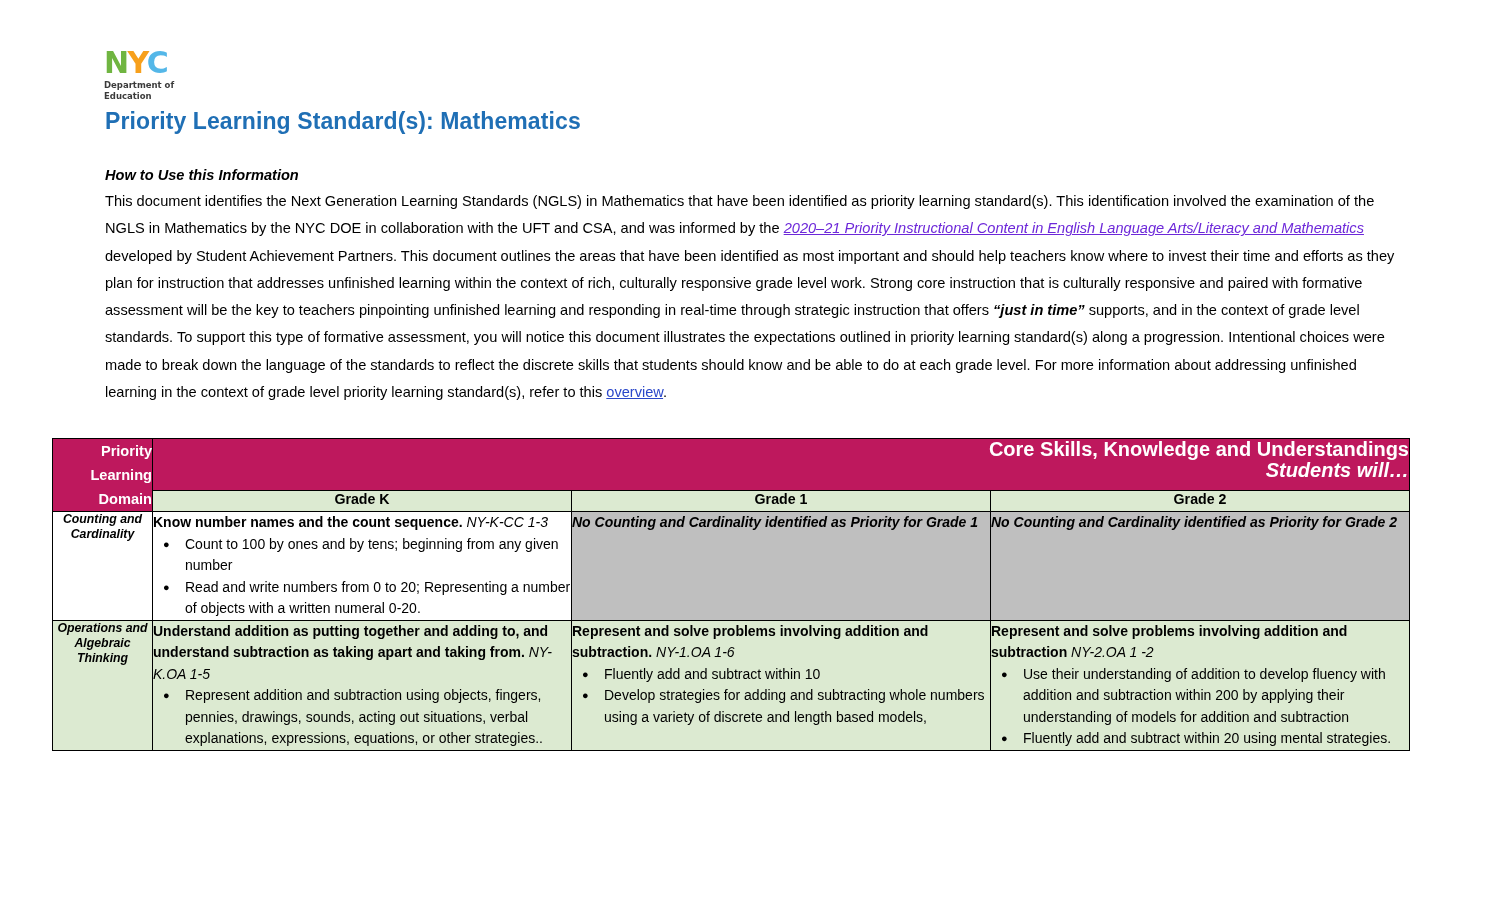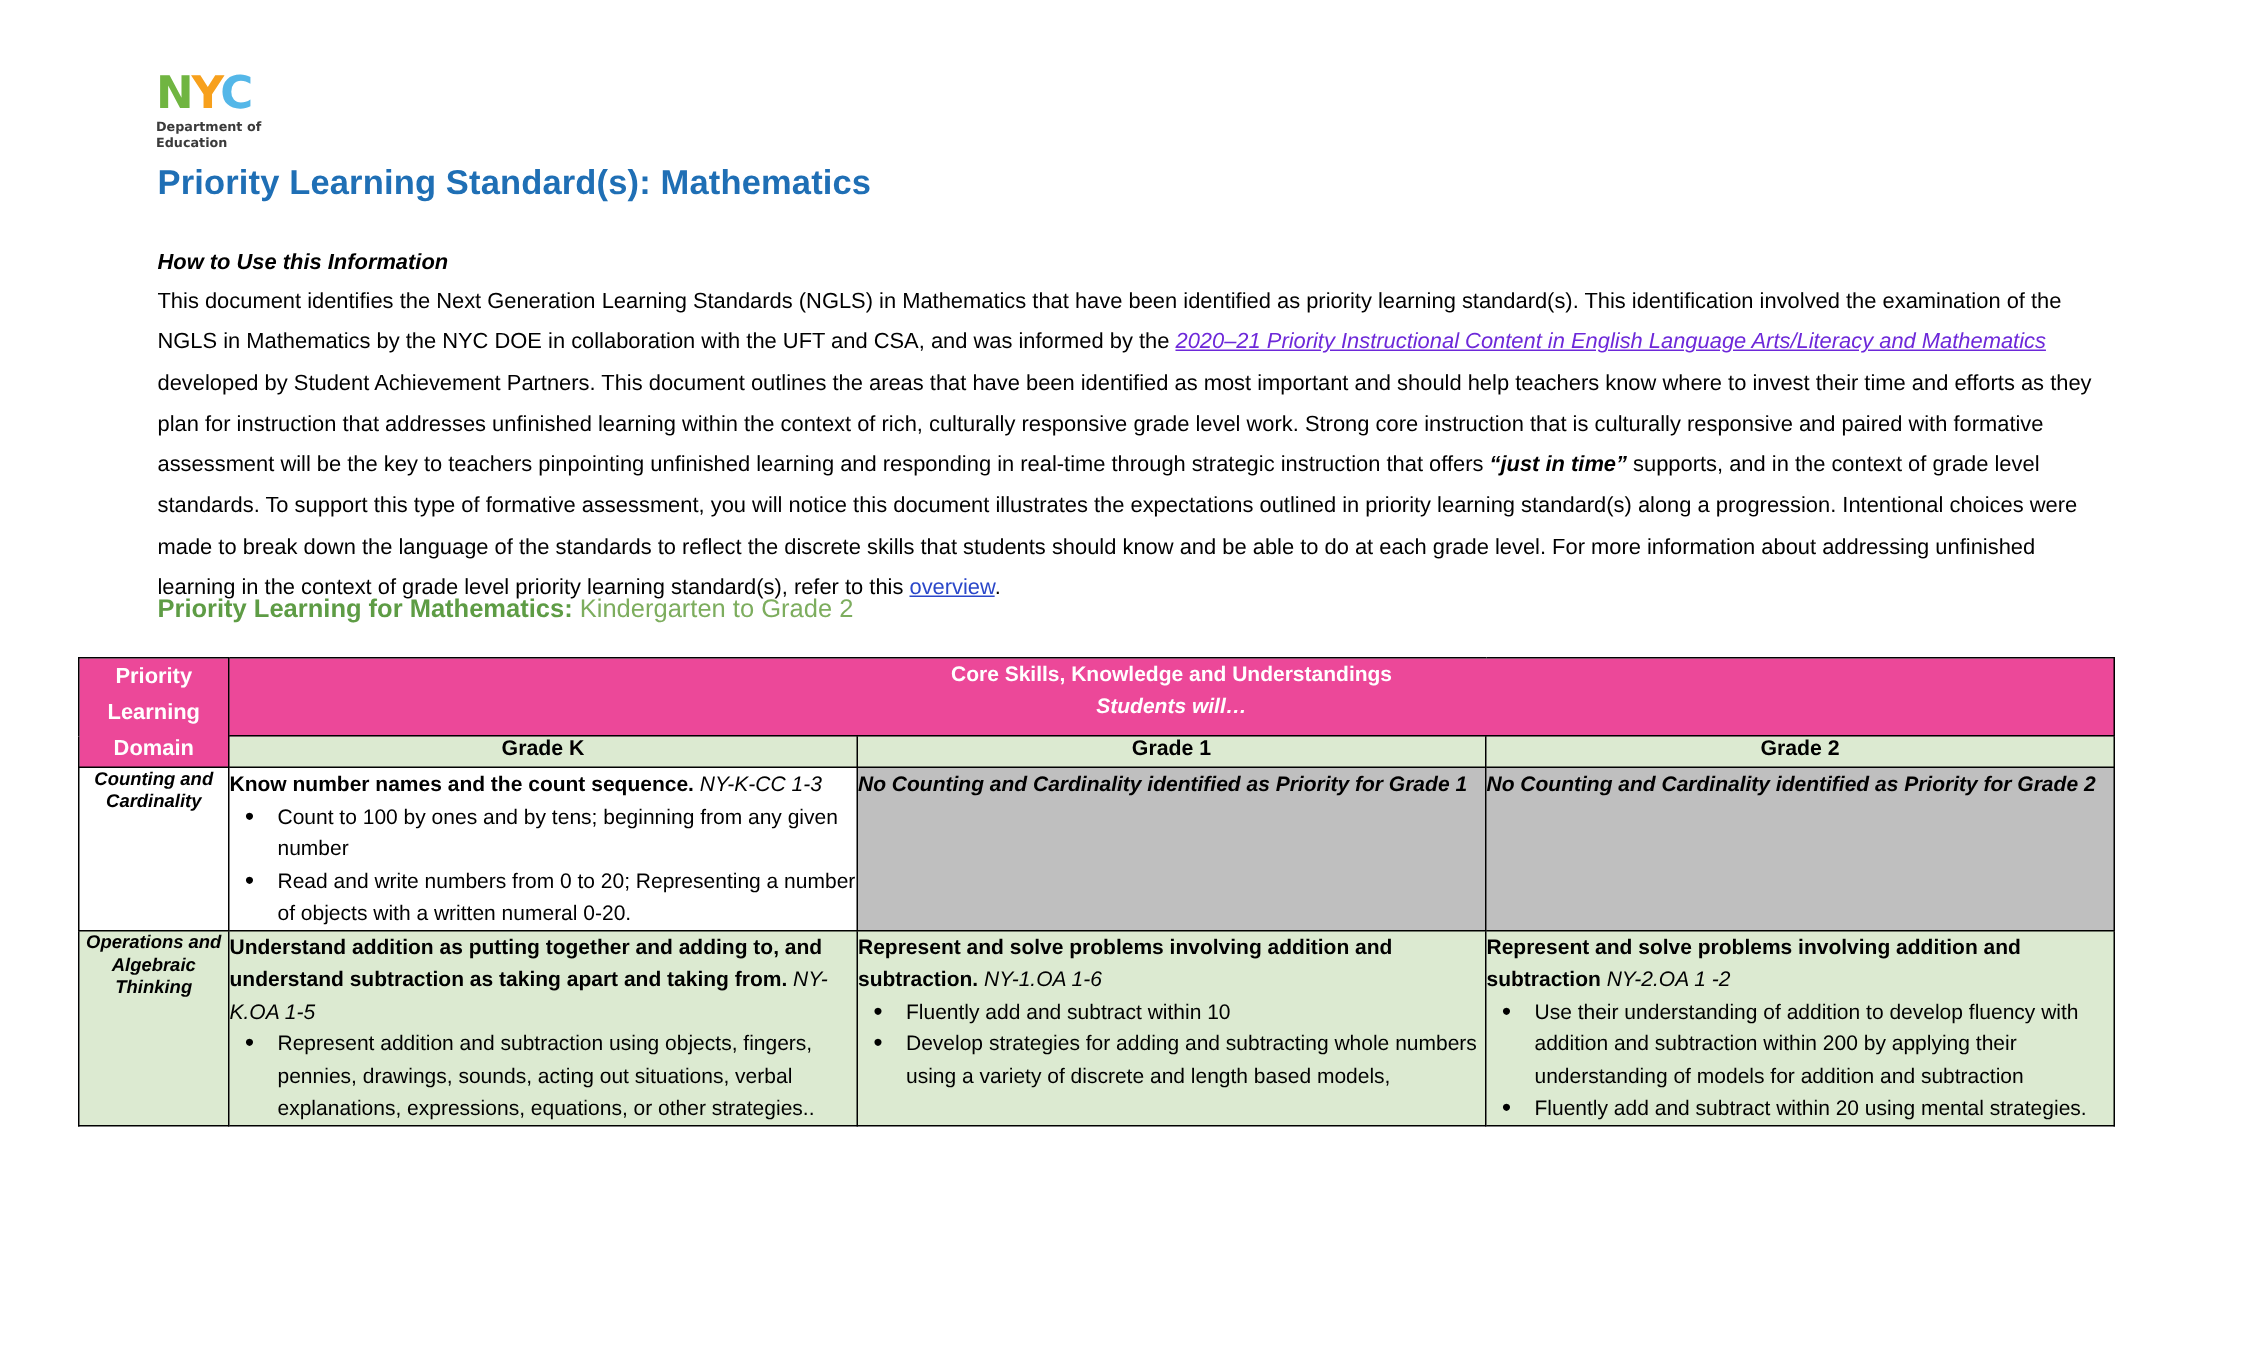--- a/index.html
+++ b/index.html
@@ -118,34 +118,34 @@
     border-collapse: collapse;
     table-layout: fixed;
     font-size: 13.4px;
   }
   .std-table td, .std-table th {
     border: 1px solid #000000;
     vertical-align: top;
     padding: 0;
   }
   .hdr-green {
-    background: #ec4899;
+    background: #be185d;
     color: #ffffff;
     font-weight: bold;
-    text-align: center;
+    text-align: right;
     vertical-align: middle;
   }
   .hdr-domain {
     width: 100px;
     font-size: 14.6px;
     line-height: 24px;
     padding: 6px 4px 8px 4px;
   }
   .hdr-core {
-    font-size: 14px;
+    font-size: 20px;
     line-height: 21px;
     padding: 8px 4px 7px 4px;
   }
   .hdr-core .students {
     font-style: italic;
     font-weight: bold;
   }
   .grade-hdr {
     background: #dcead1;
     font-weight: bold;
@@ -217,21 +217,20 @@
       <div>Education</div>
     </div>
   </div>
 
   <div class="doc-title">Priority Learning Standard(s): Mathematics</div>
 
   <div class="howto">How to Use this Information</div>
 
   <div class="intro"><span>This document identifies the Next Generation Learning Standards (NGLS) in Mathematics that have been identified as priority learning standard(s). This identification involved the examination of the NGLS in Mathematics by the NYC DOE in collaboration with the UFT and CSA, and was informed by the </span><span class="link">2020–21 Priority Instructional Content in English Language Arts/Literacy and Mathematics</span><span> developed by Student Achievement Partners. This document outlines the areas that have been identified as most important and should help teachers know where to invest their time and efforts as they plan for instruction that addresses unfinished learning within the context of rich, culturally responsive grade level work. Strong core instruction that is culturally responsive and paired with formative assessment will be the key to teachers pinpointing unfinished learning and responding in real-time through strategic instruction that offers </span><span class="bi">“just in time”</span><span> supports, and in the context of grade level standards. To support this type of formative assessment, you will notice this document illustrates the expectations outlined in priority learning standard(s) along a progression. Intentional choices were made to break down the language of the standards to reflect the discrete skills that students should know and be able to do at each grade level. For more information about addressing unfinished learning in the context of grade level priority learning standard(s), refer to this </span><span class="link-plain">overview</span><span>.</span></div>
 
-  <div class="section-head"><span class="sh-bold">Priority Learning for Mathematics:</span><span class="sh-light"> Kindergarten to Grade 2</span></div>
 
   <table class="std-table">
     <colgroup>
       <col style="width:100px">
       <col style="width:419px">
       <col style="width:419px">
       <col style="width:419px">
     </colgroup>
     <tbody>
       <tr>

